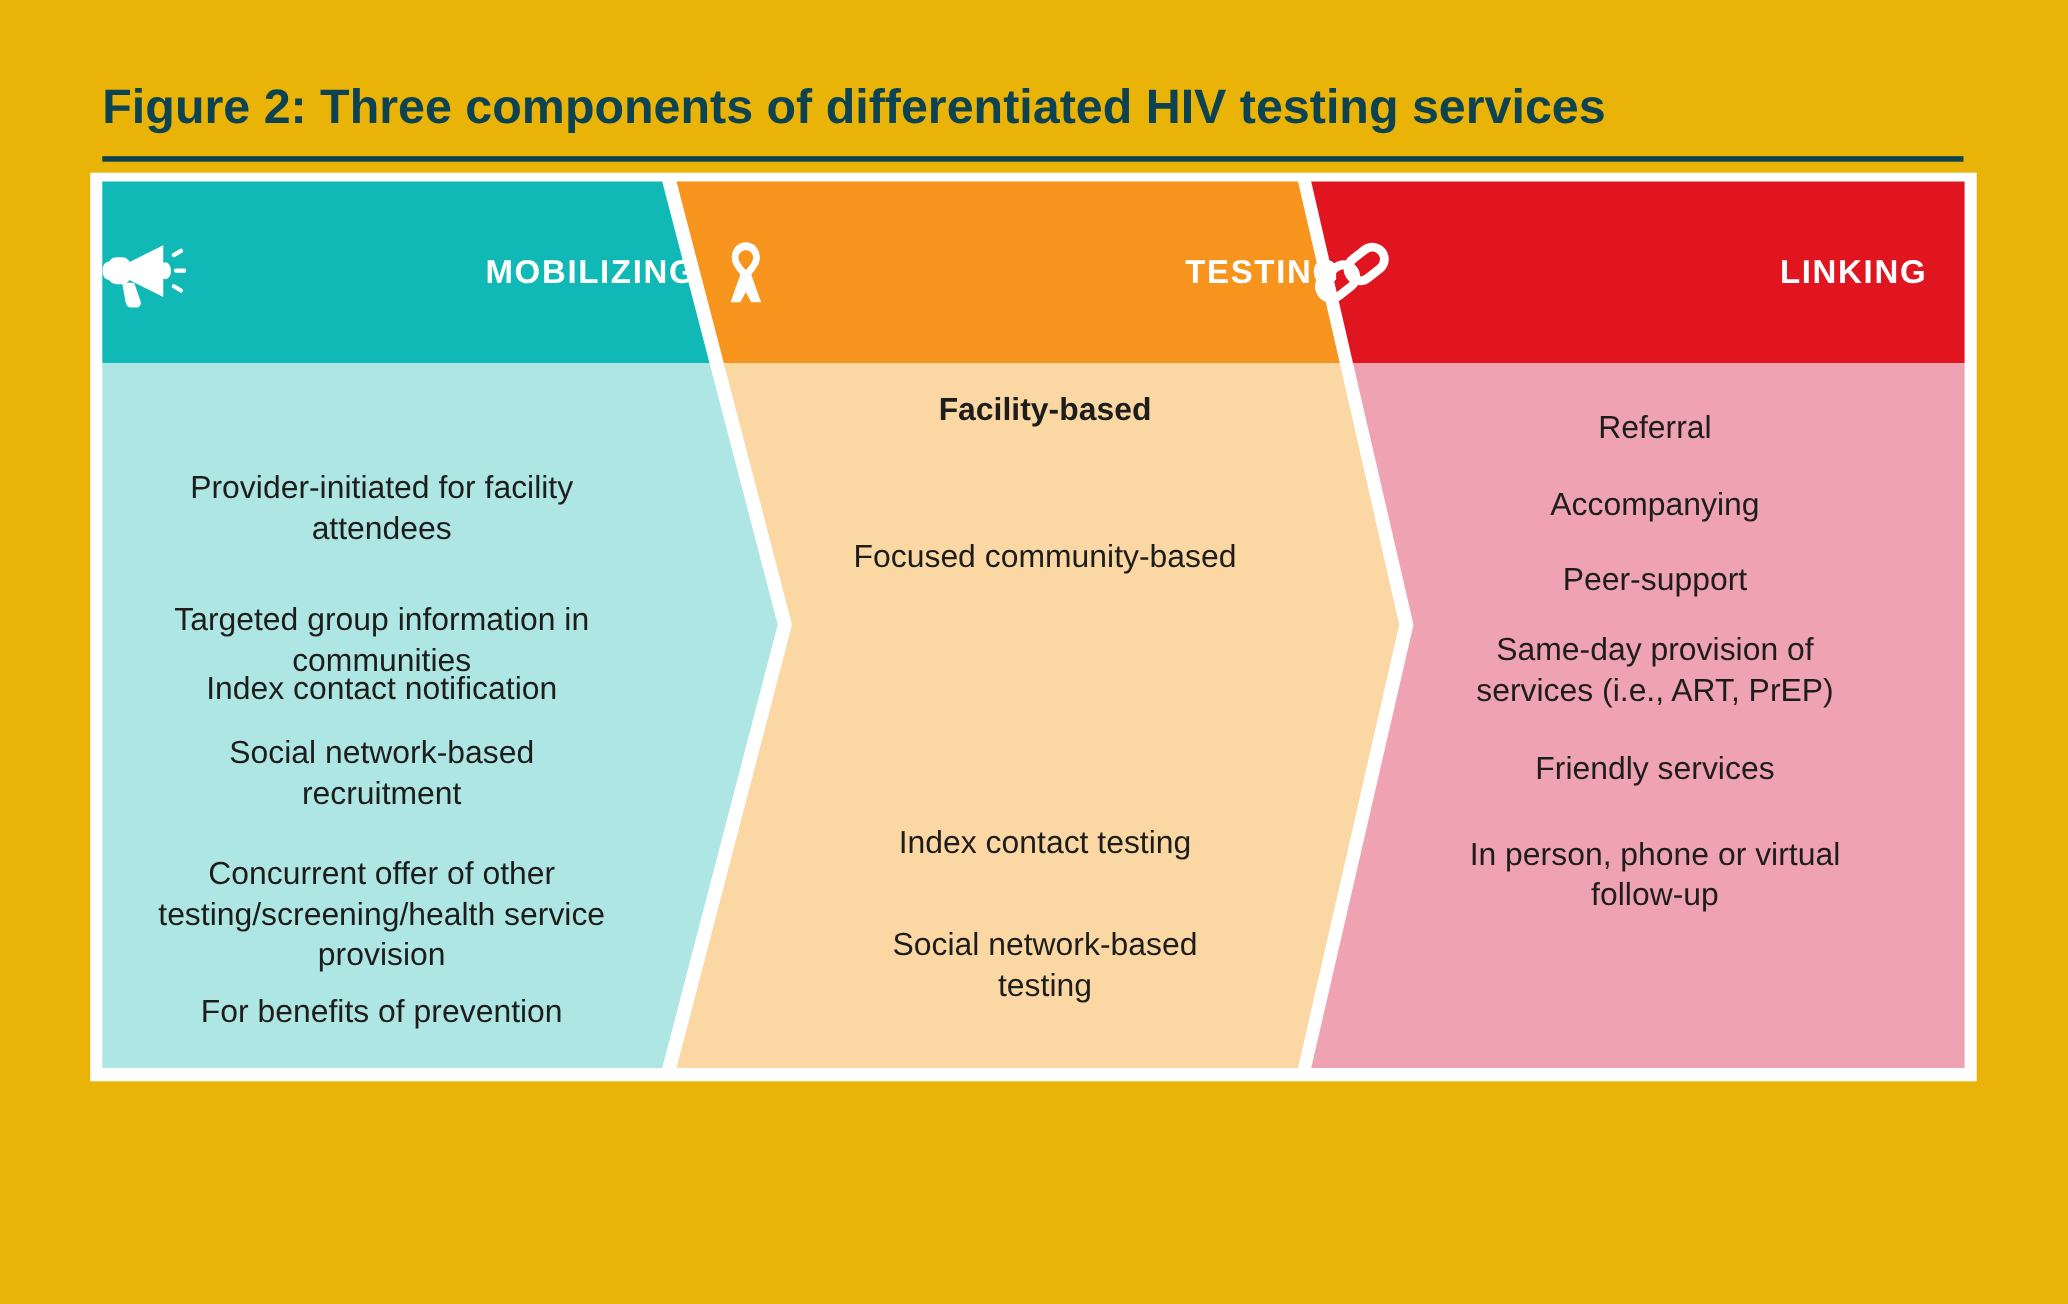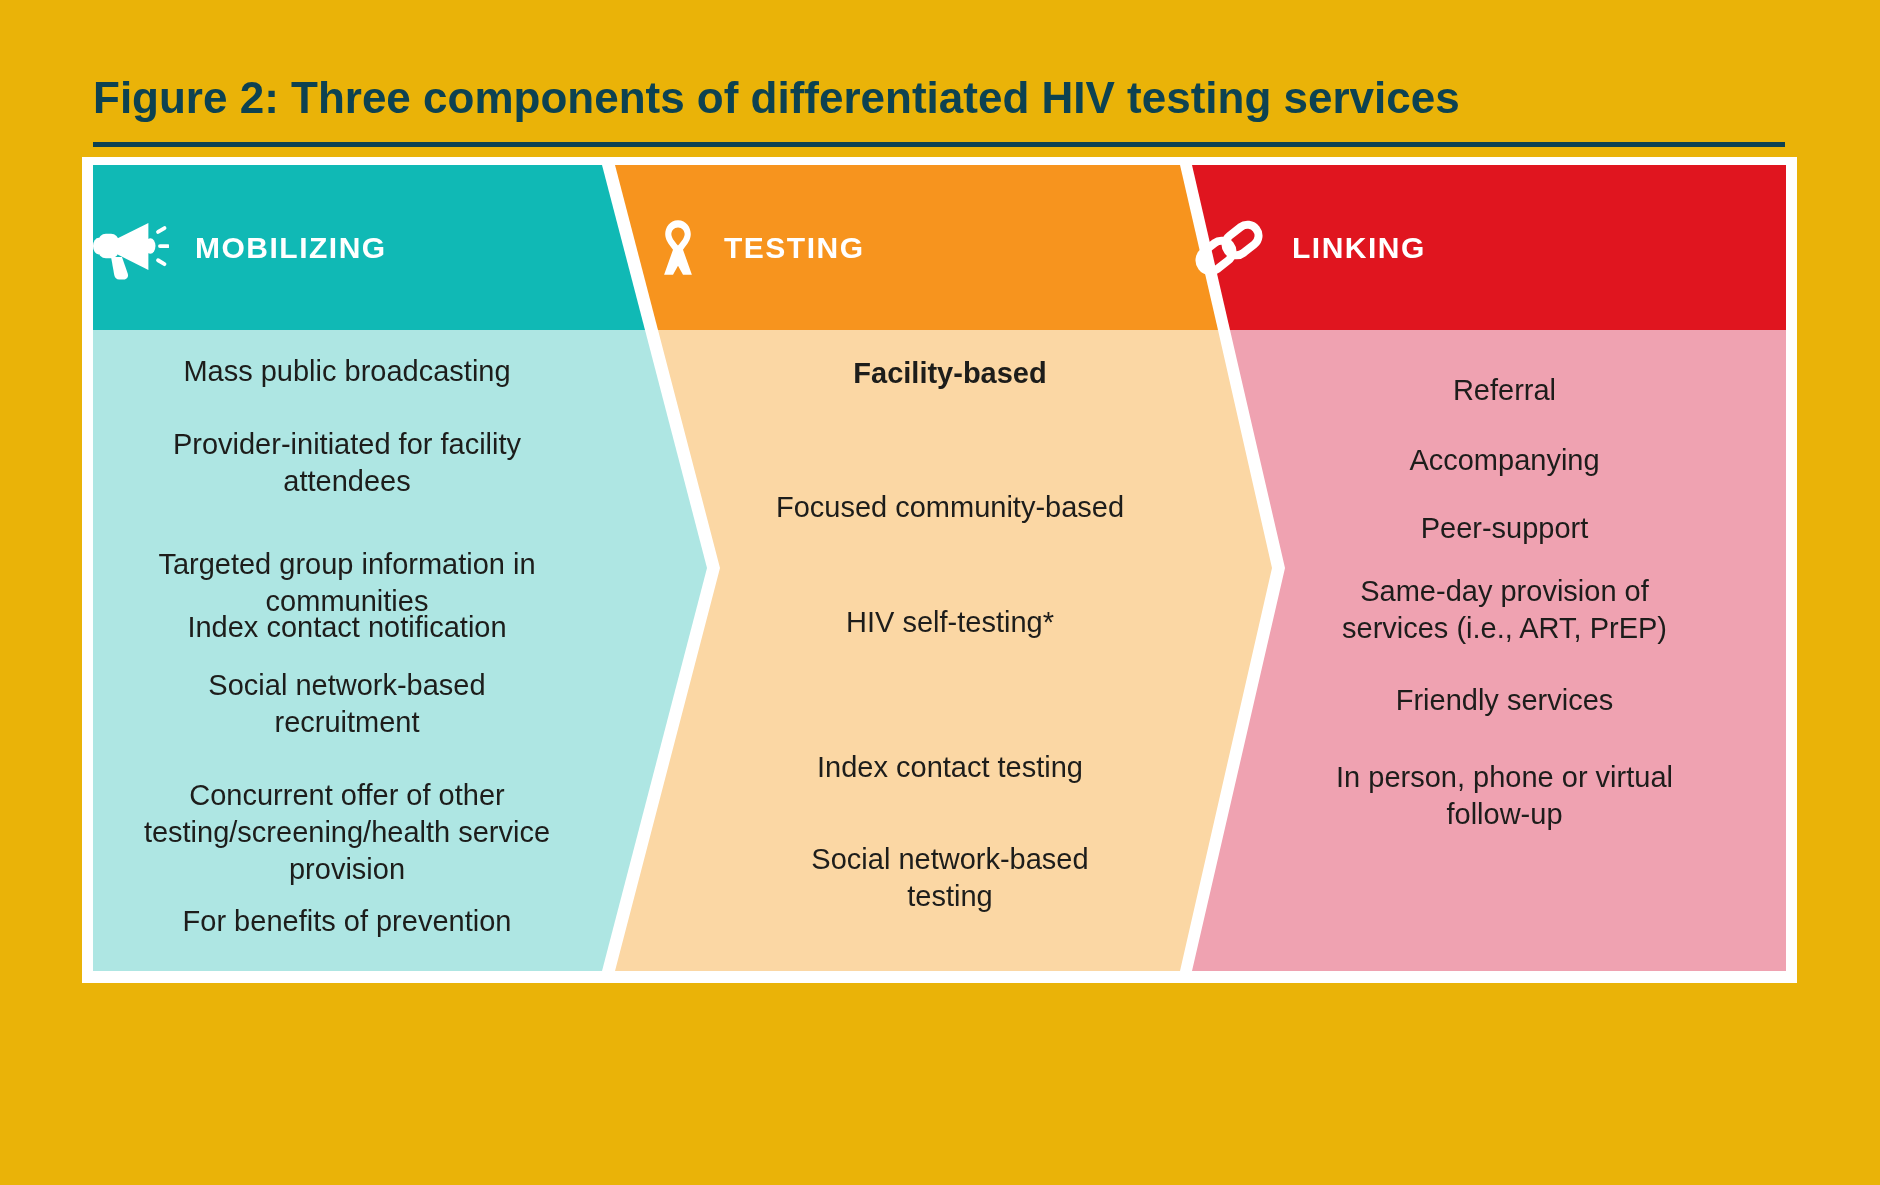--- a/index.html
+++ b/index.html
@@ -12,21 +12,21 @@
     font-size:44px;font-weight:bold;color:#0d4251;line-height:52px;letter-spacing:0px;
   }
   .title-rule{
     position:absolute;left:93px;top:142px;width:1692px;height:5px;background:#0d4251;
   }
   .panel{
     position:absolute;left:82px;top:157px;width:1715px;height:826px;background:#ffffff;
   }
   .chevron-svg{position:absolute;left:0;top:0;}
   .header-band{
-    position:absolute;top:8px;height:165px;display:flex;align-items:center;justify-content:flex-start;
+    position:absolute;top:8px;height:165px;display:flex;align-items:center;justify-content:space-between;
     gap:26px;color:#ffffff;
   }
   .header-label{
     font-size:30px;font-weight:bold;letter-spacing:1.5px;
   }
   .list-item{
     position:absolute;transform:translateY(-50%);text-align:center;
     font-size:29px;line-height:37px;color:#1d1d1b;white-space:pre-line;
   }
   .icon-box{display:flex;align-items:center;justify-content:center;}
@@ -87,36 +87,34 @@
         <svg width="74" height="62" viewBox="0 0 74 62" xmlns="http://www.w3.org/2000/svg">
           <g fill="none" stroke="#ffffff" stroke-width="8">
             <rect x="6" y="28" width="36" height="22" rx="11" transform="rotate(-38 24 39)"></rect>
             <rect x="32" y="12" width="36" height="22" rx="11" transform="rotate(-38 50 23)"></rect>
           </g>
         </svg>
       </span>
       <span class="header-label">LINKING</span>
     </div>
 
-    <div class="list-item" style="left:10px;width:510px;top:214px;">Mass public broadcasting</div>
     <div class="list-item" style="left:10px;width:510px;top:295px;margin-top:11px;">Provider-initiated for facility
 attendees</div>
     <div class="list-item" style="left:10px;width:510px;top:394px;margin-top:32px;">Targeted group information in
 communities</div>
     <div class="list-item" style="left:10px;width:510px;top:470px;">Index contact notification</div>
     <div class="list-item" style="left:10px;width:510px;top:547px;">Social network-based
 recruitment</div>
     <div class="list-item" style="left:10px;width:510px;top:663px;margin-top:12px;">Concurrent offer of other
 testing/screening/health service
 provision</div>
     <div class="list-item" style="left:10px;width:510px;top:764px;">For benefits of prevention</div>
 
     <div class="list-item" style="left:600px;width:536px;top:216px;font-weight:bold;">Facility-based</div>
     <div class="list-item" style="left:600px;width:536px;top:350px;">Focused community-based</div>
-    <div class="list-item" style="left:600px;width:536px;top:465px;">HIV self-testing*</div>
     <div class="list-item" style="left:600px;width:536px;top:584px;margin-top:26px;">Index contact testing</div>
     <div class="list-item" style="left:600px;width:536px;top:721px;">Social network-based
 testing</div>
 
     <div class="list-item" style="left:1150px;width:545px;top:233px;">Referral</div>
     <div class="list-item" style="left:1150px;width:545px;top:303px;">Accompanying</div>
     <div class="list-item" style="left:1150px;width:545px;top:371px;">Peer-support</div>
     <div class="list-item" style="left:1150px;width:545px;top:543px;">Friendly services</div>
     <div class="list-item" style="left:1150px;width:545px;top:453px;">Same-day provision of
 services (i.e., ART, PrEP)</div>

